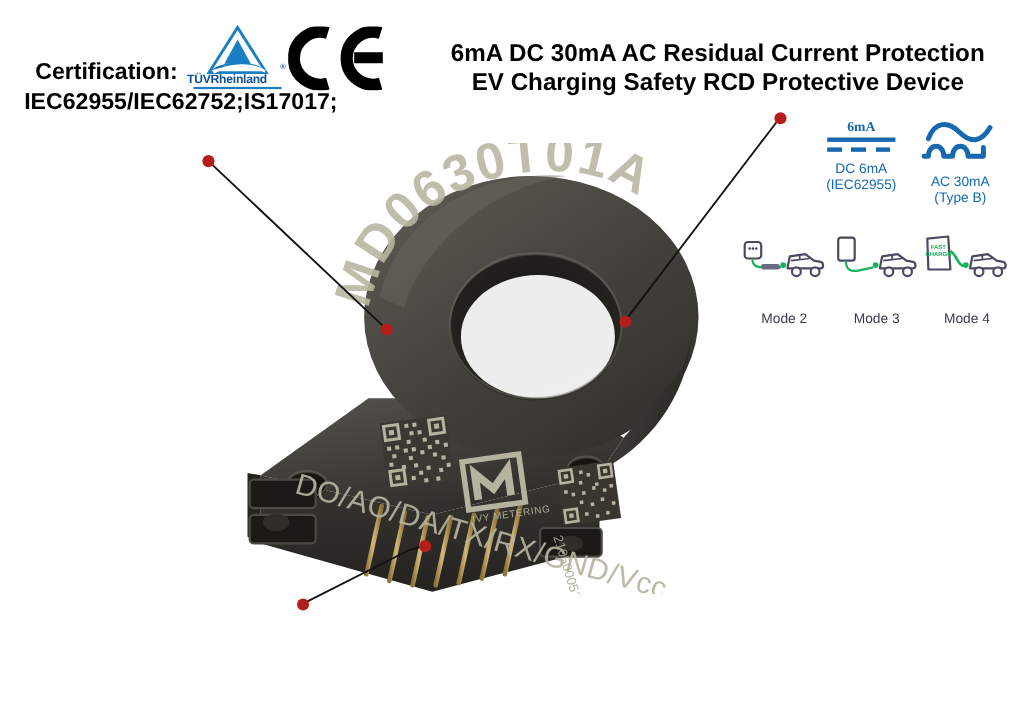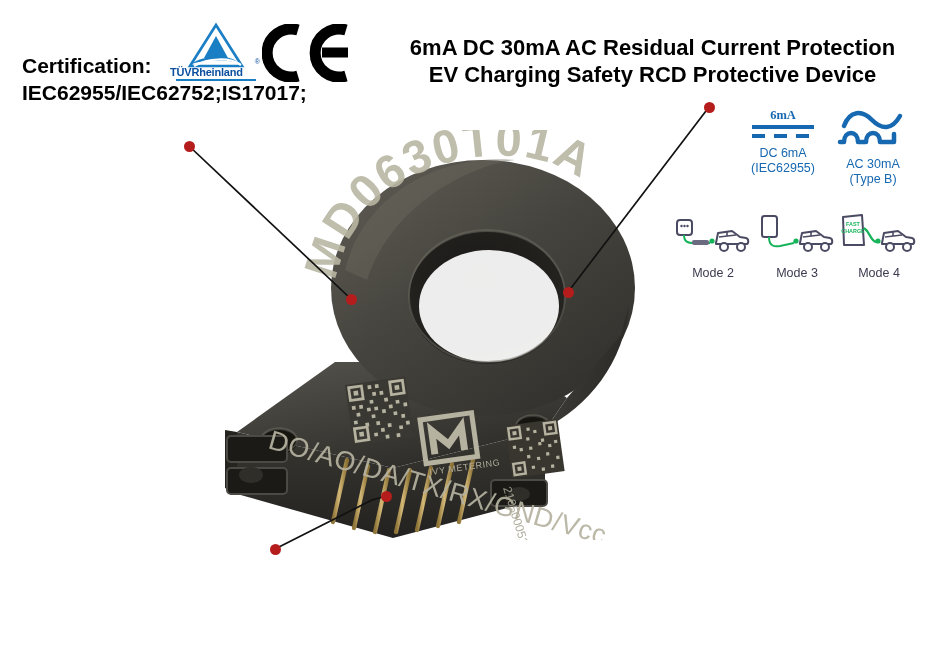--- a/index.html
+++ b/index.html
@@ -7,21 +7,21 @@
     width:925px;height:651px;background:#ffffff;
     font-family:"Liberation Sans", sans-serif;
     overflow:hidden;position:relative;
   }
   .stage{position:absolute;left:0;top:0;width:925px;height:651px;}
   .abs{position:absolute;}
 
   
   .cert-block{left:22px;top:52px;width:350px;}
   .cert-line{font-size:21px;font-weight:bold;color:#000;line-height:27px;white-space:nowrap;}
-  .cert-line.first{display:flex;align-items:flex-end;gap:6px;}
+  .cert-line.first{display:flex;align-items:flex-end;gap:6px;margin-left:10px;}
 
   .headline{left:380px;top:34px;width:545px;text-align:center;}
   .headline div{font-size:22px;font-weight:bold;color:#000;line-height:27px;white-space:nowrap;}
 
   
   .tuv{left:170px;top:22px;width:92px;height:62px;}
   .tuv-text{position:absolute;left:0;top:44px;width:92px;
     font-size:11px;font-weight:bold;color:#0b4f9e;letter-spacing:-0.2px;}
   .tuv-reg{position:absolute;right:2px;top:36px;font-size:7px;color:#0b4f9e;}
   .tuv-underline{position:absolute;left:6px;top:57px;width:80px;height:2px;background:#1a7ec4;}
@@ -36,21 +36,21 @@
   .sym-dc{left:0;top:0;}
   .sym-ac{left:90px;top:0;}
   .dc-label{font-size:12.5px;color:#1668b0;font-weight:bold;line-height:14px;font-family:Liberation Serif, serif;}
   .dc-solid{width:62px;height:4px;background:#1668b0;margin:3px auto 0;}
   .dc-dash{width:62px;height:4px;margin:5px auto 0;
     background:repeating-linear-gradient(to right,#1668b0 0 13px,transparent 13px 22px);}
 
   
   .modes{left:672px;top:210px;width:250px;height:76px;}
   .mode{position:absolute;width:82px;text-align:center;}
-  .mode-lbl{font-size:12.5px;color:#3b3b4f;margin-top:2px;line-height:15px;}
+  .mode-lbl{font-size:12.5px;color:#3b3b4f;margin-top:18px;line-height:15px;}
   .m2{left:0;top:0;}
   .m3{left:84px;top:0;}
   .m4{left:166px;top:0;}
 
   
   .product{left:215px;top:130px;width:460px;height:410px;}
 
   
   .dot{width:11px;height:11px;border-radius:50%;background:#b51d1d;}
   svg.lines{position:absolute;left:0;top:0;width:925px;height:651px;pointer-events:none;}

